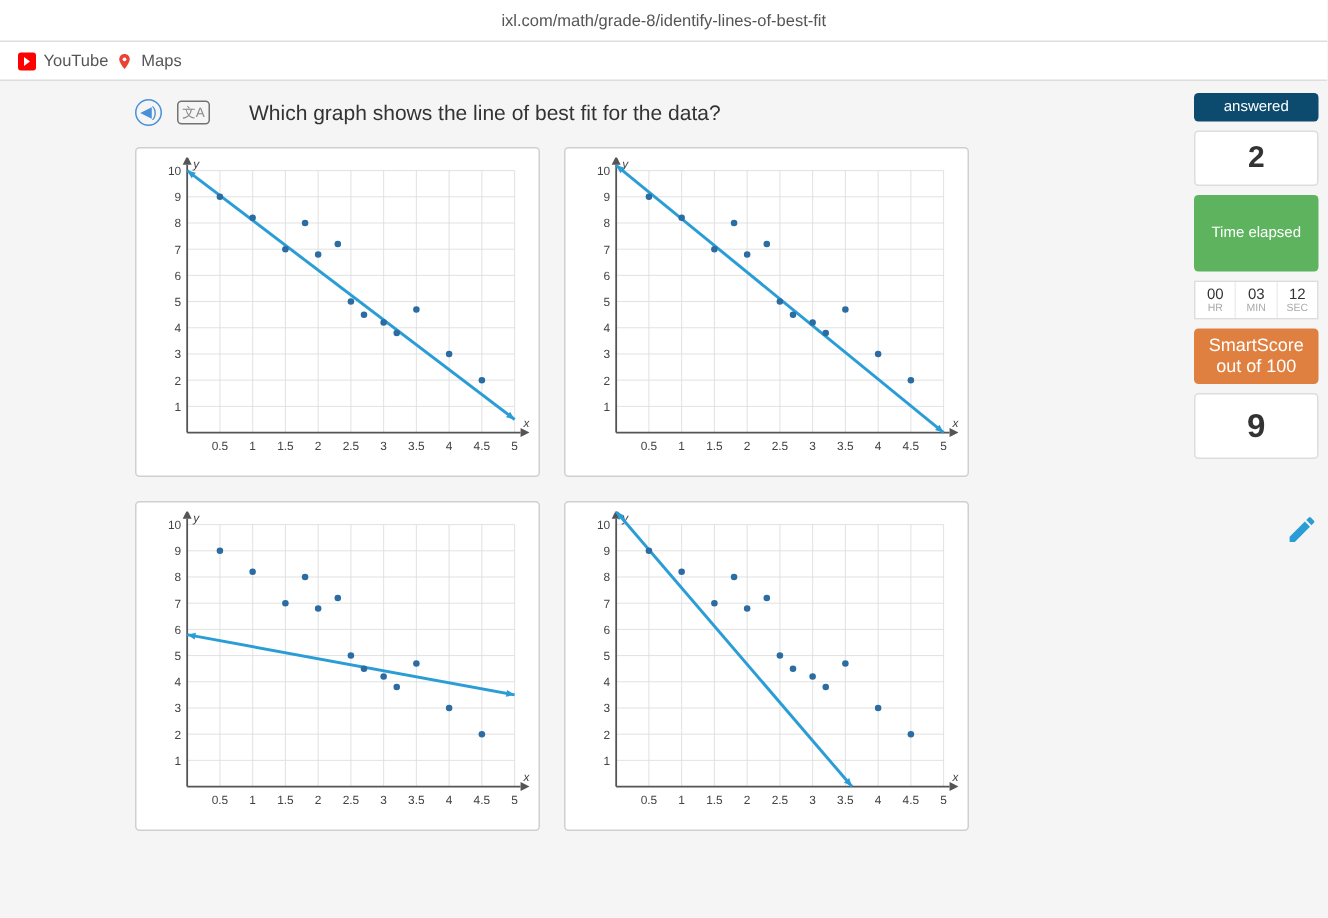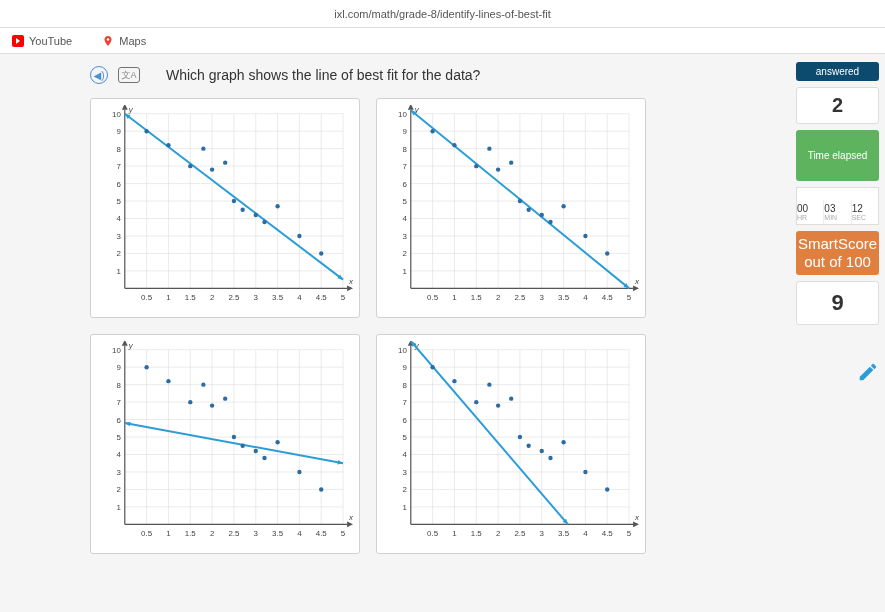--- a/index.html
+++ b/index.html
@@ -22,21 +22,21 @@
       color: #555;
       justify-content: center;
     }
     .bookmarks-bar {
       height: 26px;
       background: #fff;
       border-bottom: 1px solid #ddd;
       display: flex;
       align-items: center;
       padding: 0 12px;
-      gap: 30px;
+      gap: 5px;
       font-size: 11px;
       color: #555;
     }
     .bookmark { display: flex; align-items: center; gap: 5px; cursor: pointer; }
     .bm-icon { width: 12px; height: 12px; display:inline-block; }
     .yt-icon { background: #ff0000; border-radius: 2px; position:relative; }
     .yt-icon::after { content:""; position:absolute; left:4px; top:3px; border-left:4px solid white; border-top:3px solid transparent; border-bottom:3px solid transparent;}
     .maps-icon svg { width:12px; height:12px; }
 
     .main-area {
@@ -107,25 +107,25 @@
     .side-box {
       border-radius: 3px;
       text-align: center;
       font-size: 10px;
       padding: 4px 2px;
     }
     .answered-label { background:#0c4a6e; color:#fff; padding:4px 4px; font-size:10px; }
     .answered-value { background:#fff; border:1px solid #ddd; font-size:20px; font-weight:bold; padding:6px 0; color:#333; }
     .time-label { background:#5eb35e; color:#fff; padding:20px 2px; font-size:10px; }
     .time-cells { display:flex; background:#fff; border:1px solid #ddd; }
-    .time-cell { flex:1; padding:3px 0; font-size:9px; border-right:1px solid #eee;margin-top:12px; }
+    .time-cell { flex:1; text-align:center; padding:3px 0; font-size:9px; border-right:1px solid #eee; }
     .time-cell:last-child { border-right:none; }
     .time-cell .tv { font-size:10px; color:#333; }
     .time-cell .tu { font-size:7px; color:#aaa; }
-    .smartscore-label { background:#e08040; color:#fff; padding:4px 2px; font-size:15px; line-height:1.2; }
+    .smartscore-label { background:#e08040; color:#fff; padding:4px 2px; font-size:12px; line-height:1.2; }
     .smartscore-value { background:#fff; border:1px solid #ddd; font-size:22px; font-weight:bold; padding:8px 0; color:#333; }
     .pencil-icon {
       margin-top: 30px;
       align-self: flex-end;
       width: 22px; height: 22px;
       cursor:pointer;
     }
 
     
     .axis { stroke:#555; stroke-width:1.2; }

